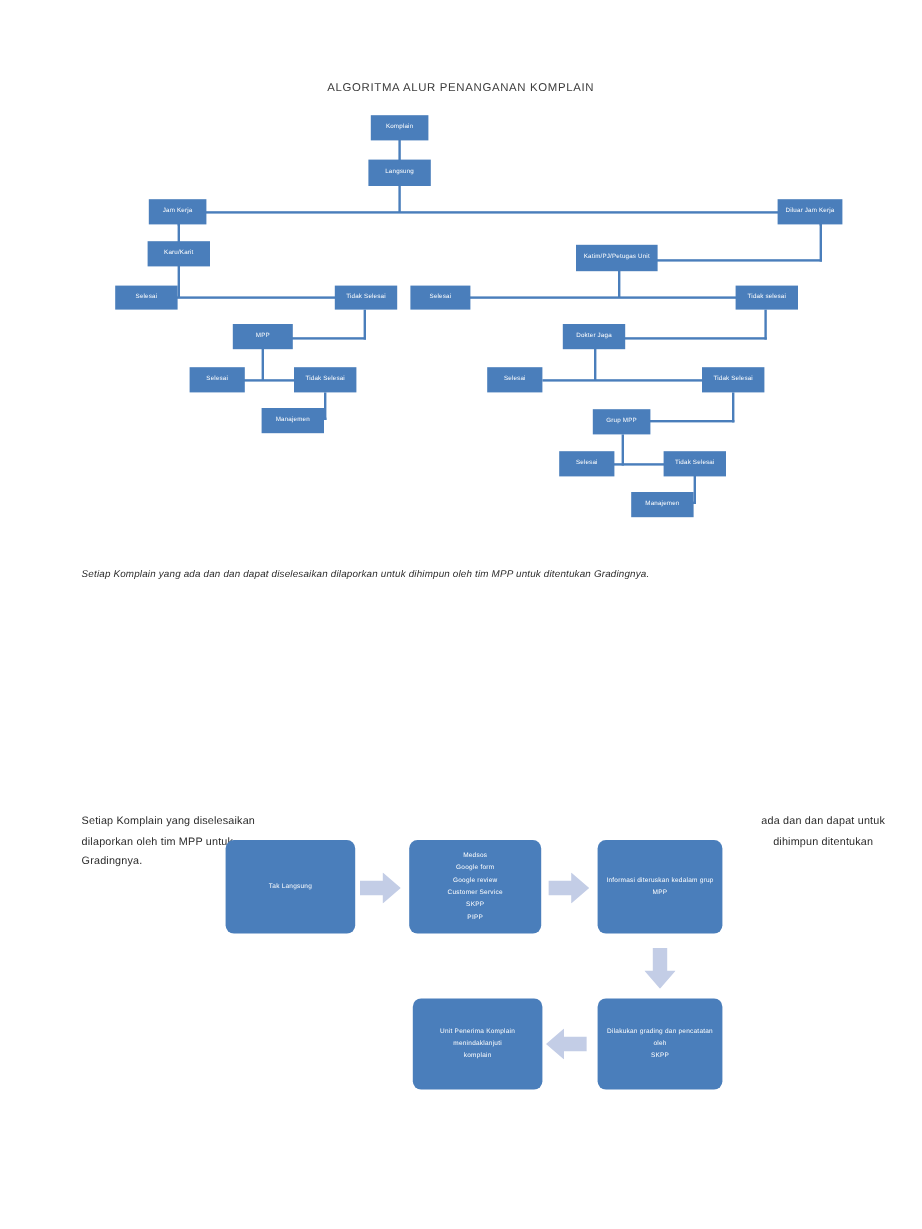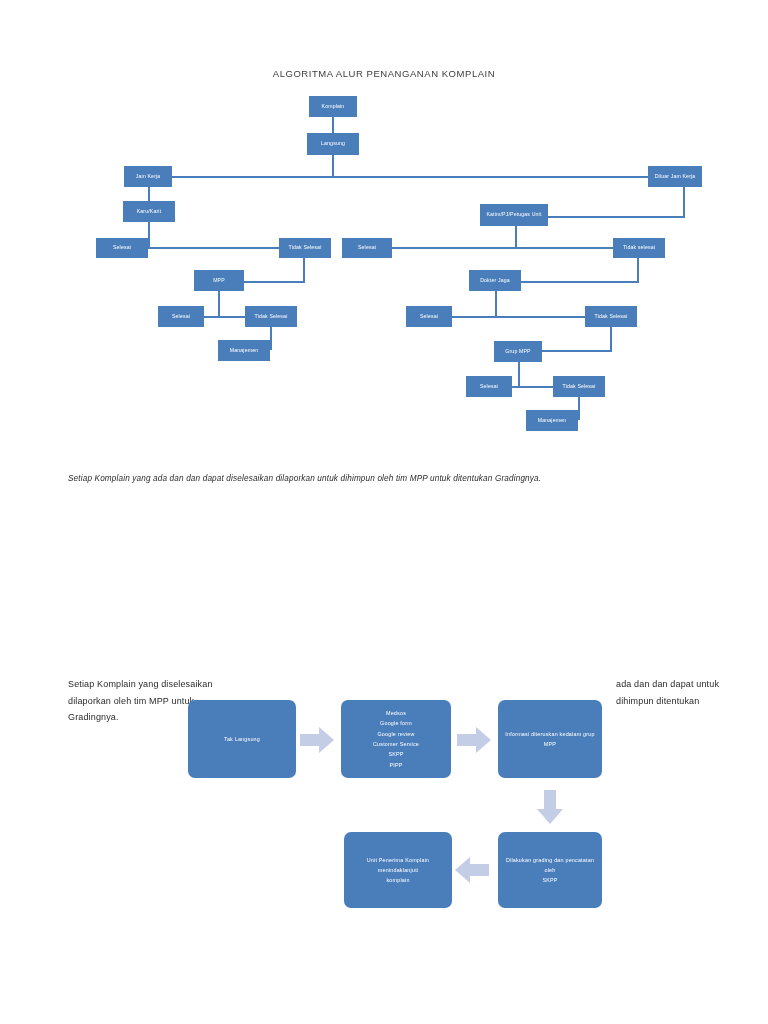--- a/index.html
+++ b/index.html
@@ -72,21 +72,21 @@
     line-height: 1.5;
   }
   #para-main { left: 68px; top: 473px; width: 620px; font-style: italic; }
 
   #text-left {
     left: 68px; top: 676px; width: 150px;
     font-size: 9px; line-height: 1.85; color: #2b2b2b;
   }
   #text-right {
     left: 616px; top: 676px; width: 140px;
-    font-size: 9px; line-height: 1.85; color: #2b2b2b;
+    font-size: 9px; line-height: 1.85; color: #2b2b2b; text-align: center;
   }
 
   
   .proc {
     position: absolute;
     left: 0; top: 0;
     width: 768px; height: 1024px;
   }
   .pbox {
     position: absolute;

